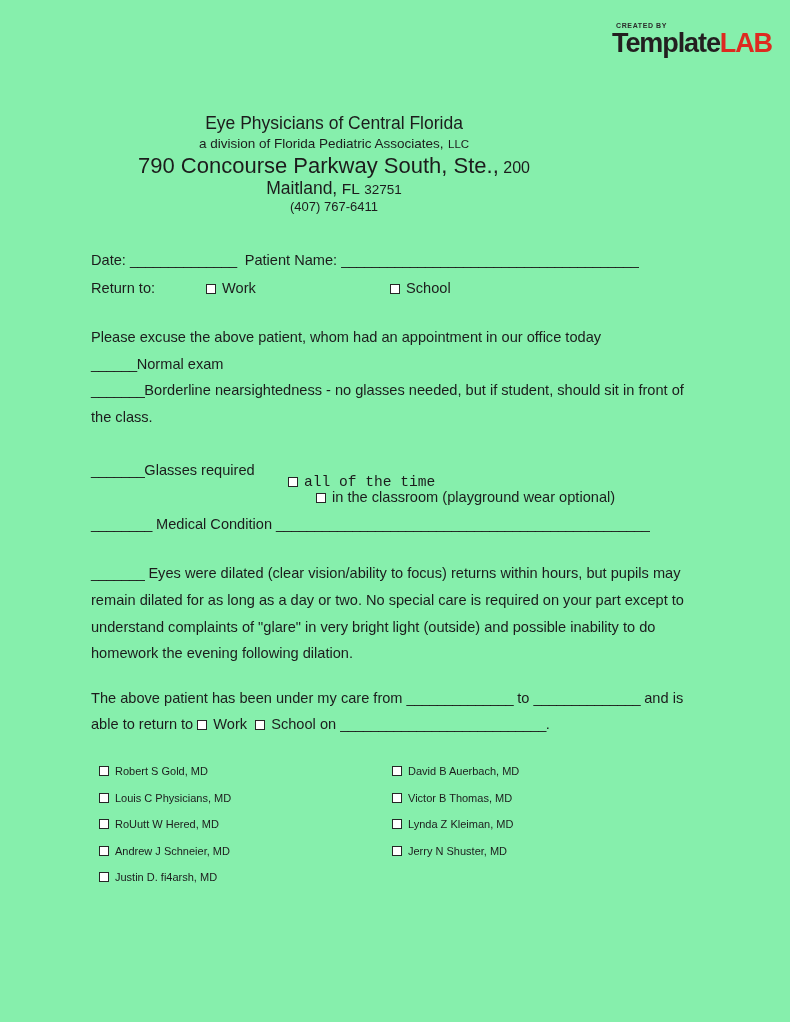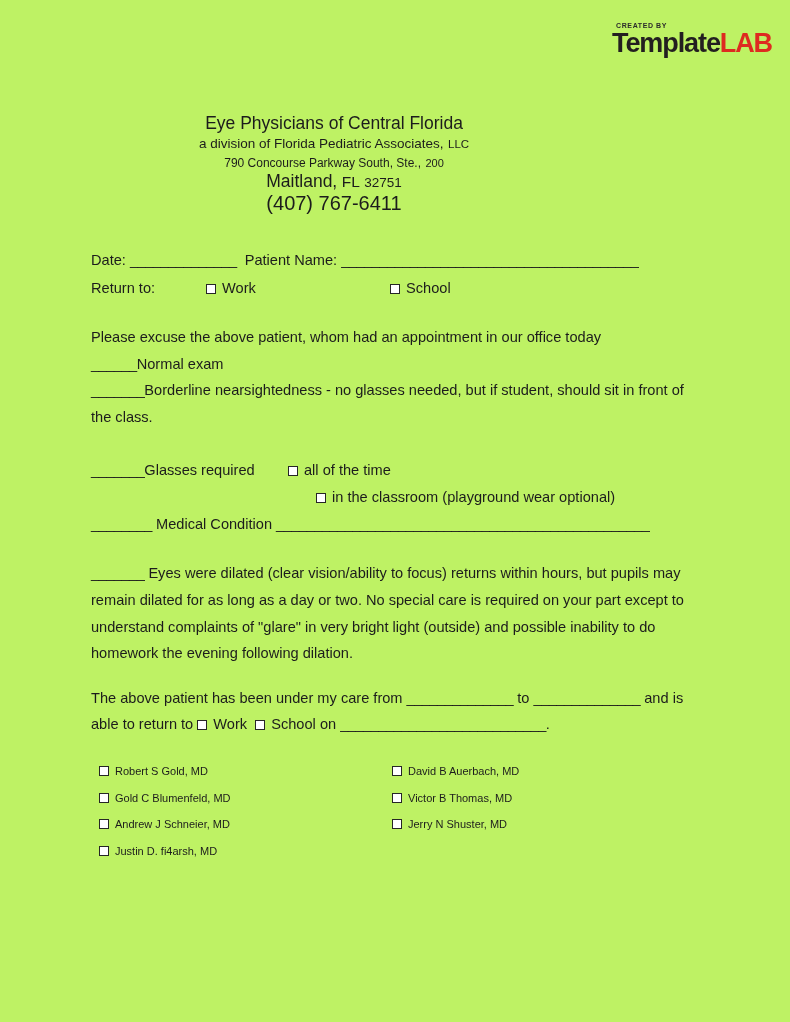--- a/index.html
+++ b/index.html
@@ -13,21 +13,21 @@
     position: relative;
     font-family: "Liberation Sans", sans-serif;
     color: #1c1c1c;
     -webkit-font-smoothing: antialiased;
   }
   .page {
     position: relative;
     width: 790px;
     height: 1022px;
     overflow: hidden;
-    background: #bef264;
+    background: #86efac;
   }
 
   
   .logo-block {
     position: absolute;
     top: 22px;
     right: 18px;
     text-align: left;
     line-height: 1;
   }
@@ -54,26 +54,26 @@
     position: absolute;
     top: 113px;
     left: 0;
     width: 668px;
     text-align: center;
   }
   .clinic-line { line-height: 1.18; white-space: nowrap; }
   .l-name   { font-size: 17.5px; }
   .l-div    { font-size: 13.5px; }
   .l-div-sm { font-size: 11.5px; }
-  .l-addr   { font-size: 12px; margin-top: 16px; }
-  .l-addr-sm{ font-size: 11px; }
+  .l-addr   { font-size: 22px; margin-top: 16px; }
+  .l-addr-sm{ font-size: 16px; }
   .l-city   { font-size: 17.5px; }
   .l-state  { font-size: 15.5px; }
   .l-zip    { font-size: 13.5px; }
-  .l-phone  { font-size: 20px; }
+  .l-phone  { font-size: 13px; }
 
   
   .doc-body {
     position: absolute;
     left: 91px;
     top: 252px;
     width: 608px;
     font-size: 14.6px;
   }
   .row { position: relative; white-space: nowrap; }
@@ -92,21 +92,21 @@
   }
   .r-date       { height: 28px; }
   .r-returnto   { height: 44px; }
   .c-work       { position: absolute; left: 115px; top: 0; }
   .c-school     { position: absolute; left: 299px; top: 0; }
 
   .para { line-height: 26.6px; white-space: normal; }
   .p-intro   { margin-bottom: 0; }
 
   .r-glasses  { height: 27px; position: relative; margin-top: 32px; }
-  .c-alltime  { position: absolute; left: 197px; top: 0; }
+  .c-alltime  { position: absolute; left: 197px; top: 12px; font-family: Liberation Mono, monospace; }
   .r-class    { height: 27px; position: relative; }
   .c-classroom{ position: absolute; left: 197px; top: 0; padding-left: 28px; }
   .r-medical  { height: 27px; }
 
   .p-dilate  { margin-top: 17px; }
 
   .p-care    { margin-top: 18px; line-height: 26.6px; white-space: normal; }
 
   
   .doctors {
@@ -176,24 +176,28 @@
   </div>
 
   <div class="doctors">
 
     <div class="doc-row">
       <span class="doc-left"><span class="cb"></span><span>Robert S Gold, MD</span></span>
       <span class="doc-right"><span class="cb"></span><span>David B Auerbach, MD</span></span>
     </div>
 
     <div class="doc-row">
-      <span class="doc-left"><span class="cb"></span><span>Gold C Blumenfeld, MD</span></span>
+      <span class="doc-left"><span class="cb"></span><span>Louis C Physicians, MD</span></span>
       <span class="doc-right"><span class="cb"></span><span>Victor B Thomas, MD</span></span>
     </div>
 
+    <div class="doc-row">
+      <span class="doc-left"><span class="cb"></span><span>RoUutt W Hered, MD</span></span>
+      <span class="doc-right"><span class="cb"></span><span>Lynda Z Kleiman, MD</span></span>
+    </div>
 
     <div class="doc-row">
       <span class="doc-left"><span class="cb"></span><span>Andrew J Schneier, MD</span></span>
       <span class="doc-right"><span class="cb"></span><span>Jerry N Shuster, MD</span></span>
     </div>
 
     <div class="doc-row">
       <span class="doc-left"><span class="cb"></span><span>Justin D. fi4arsh, MD</span></span>
     </div>
 

